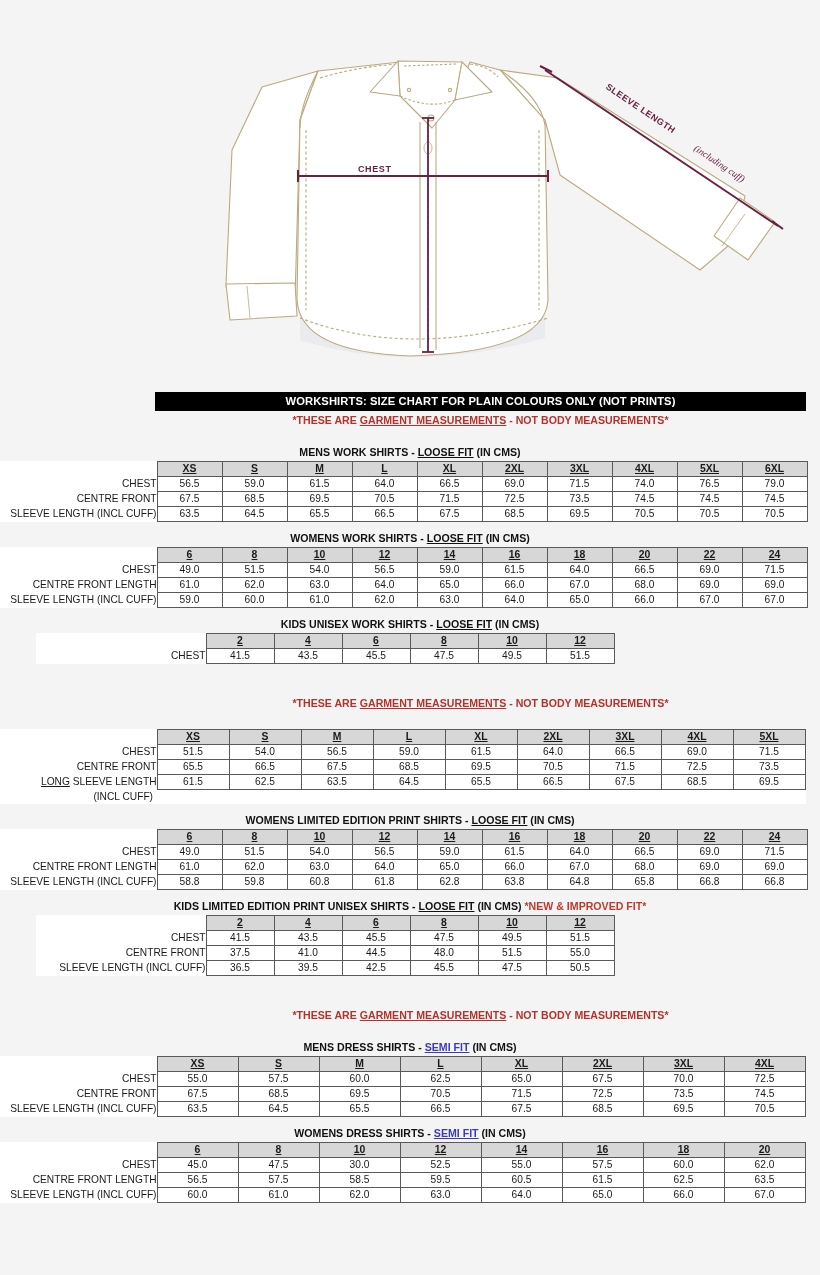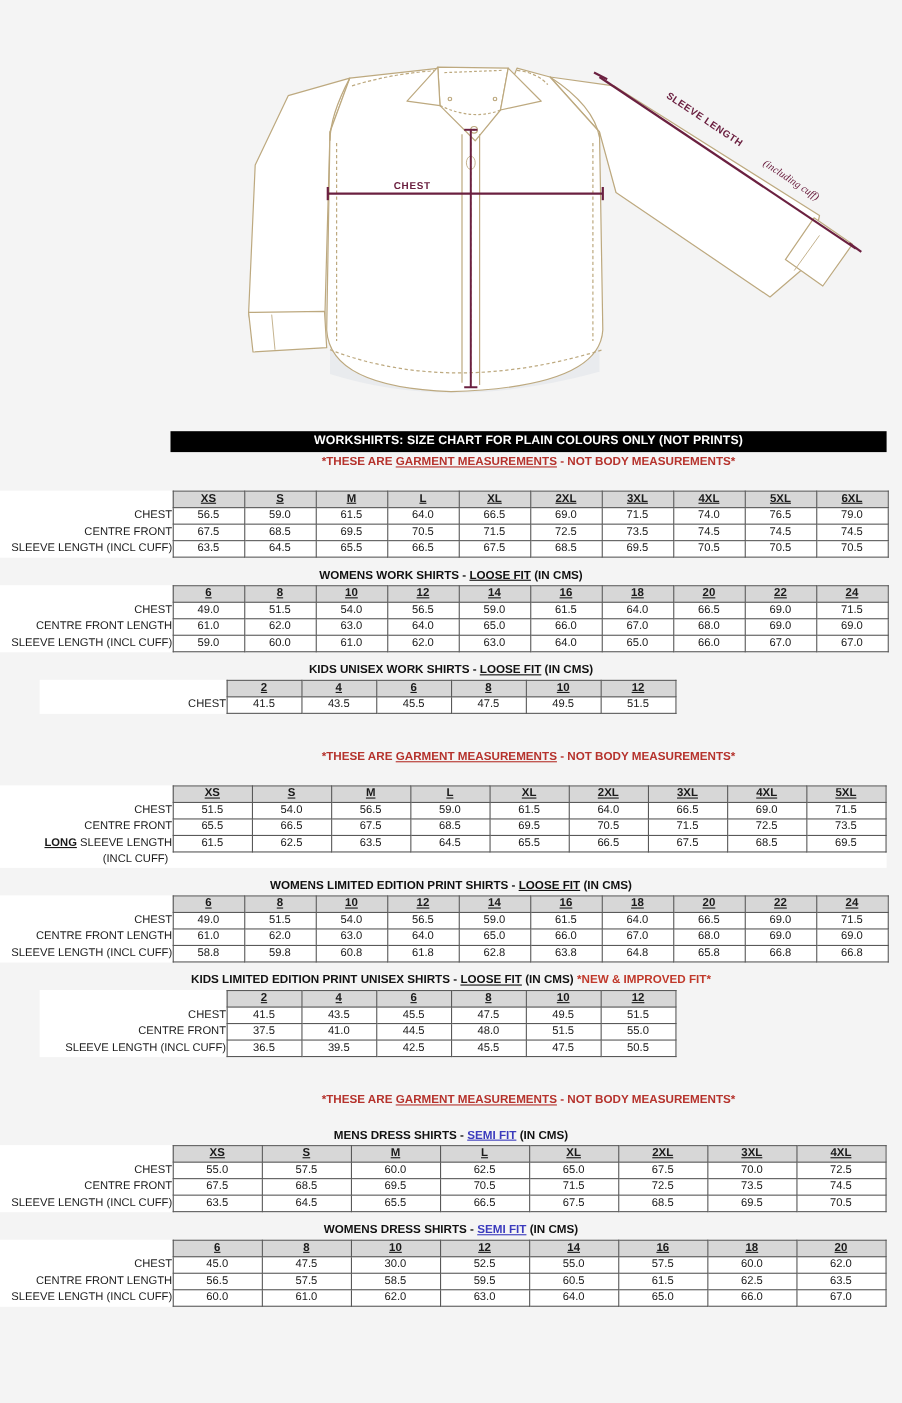--- a/index.html
+++ b/index.html
@@ -98,21 +98,21 @@
   td.rowlabel, th.rowlabel {
     border: none !important;
     background: transparent !important;
     text-align: right !important;
     font-size: 10.2px;
     padding-right: 4px;
     white-space: nowrap;
     color: #1a1a1a;
     font-weight: normal !important;
   }
-  td.rowlabel u { text-decoration: underline; font-weight: bold; }
+  td.rowlabel u { text-decoration: underline; }
 
   .spacer-sm { height: 10px; }
   .spacer-md { height: 20px; }
   .spacer-lg { height: 30px; }
 </style>
 </head>
 <body>
 
 <div id="illustration">
   <svg width="820" height="392" viewBox="0 0 820 392" xmlns="http://www.w3.org/2000/svg">
@@ -195,20 +195,21 @@
       <text x="96" y="2" font-family="Liberation Serif, serif" font-size="9.5" font-style="italic" fill="#6b2040" text-anchor="middle">(including cuff)</text>
     </g>
   </svg>
 </div>
 
 <div class="chart-area" id="chart-area">
     <div>
       <div class="banner">WORKSHIRTS: SIZE CHART FOR PLAIN COLOURS ONLY (NOT PRINTS)</div>
       <div class="subnote"><span>*THESE ARE </span><u>GARMENT MEASUREMENTS</u><span> - NOT BODY MEASUREMENTS*</span></div>
       <div class="spacer-md"></div>
+      <div class="tbl-title"><span>MENS WORK SHIRTS - </span><u>LOOSE FIT</u><span> (IN CMS)</span></div>
       <div class="sizeblock" style="margin-left: 0px;">
         <table class="size" style="width: 807px;">
           <colgroup>
             <col style="width: 157px;">
             <col style="width: 65px;">
             <col style="width: 65px;">
             <col style="width: 65px;">
             <col style="width: 65px;">
             <col style="width: 65px;">
             <col style="width: 65px;">

